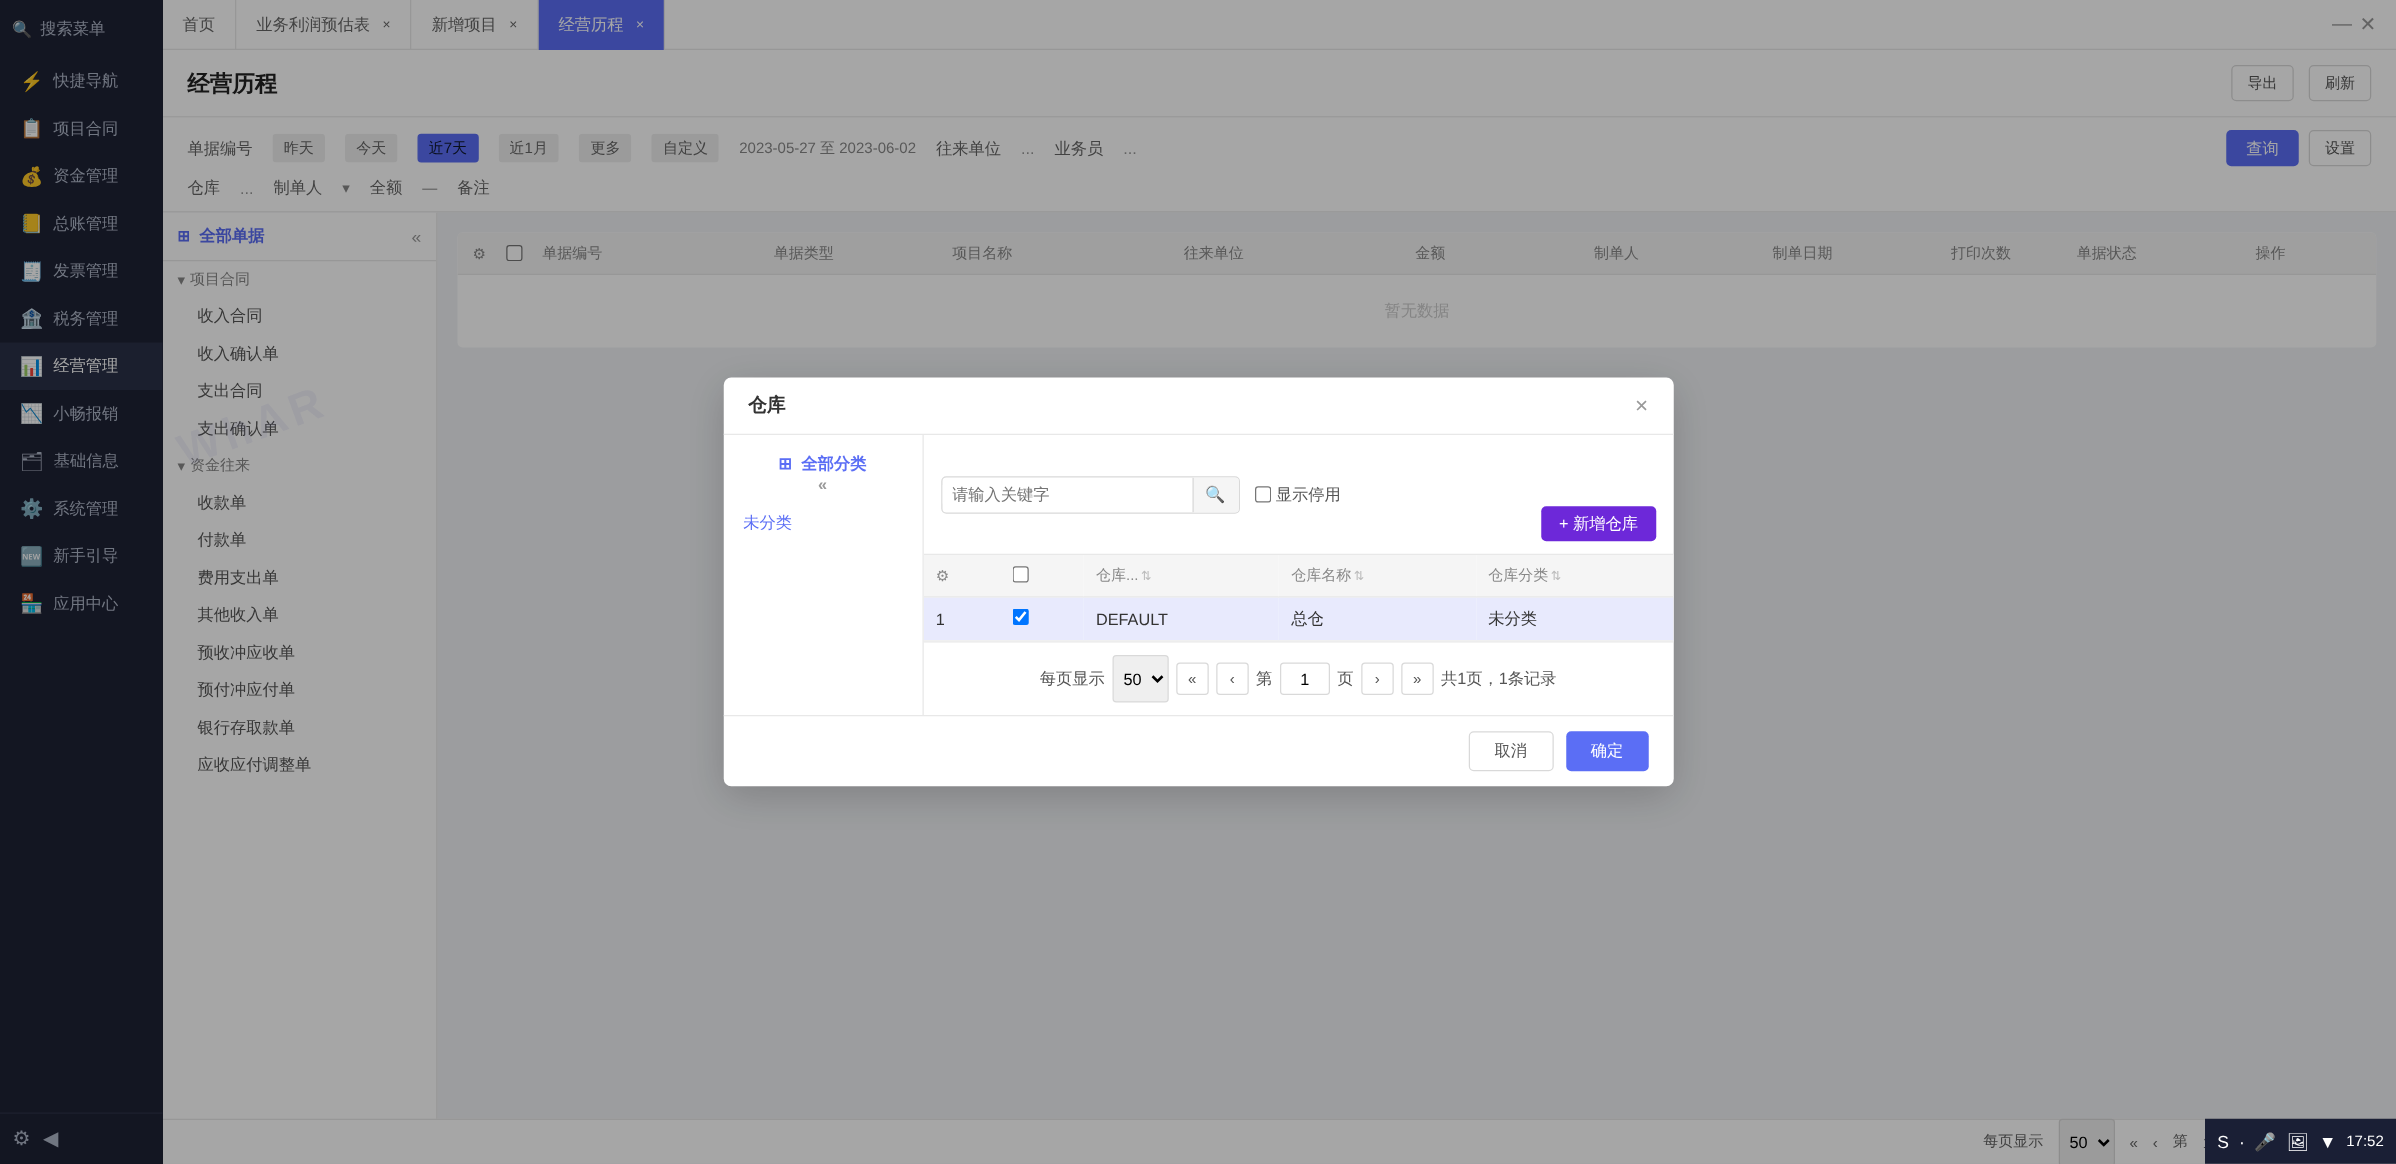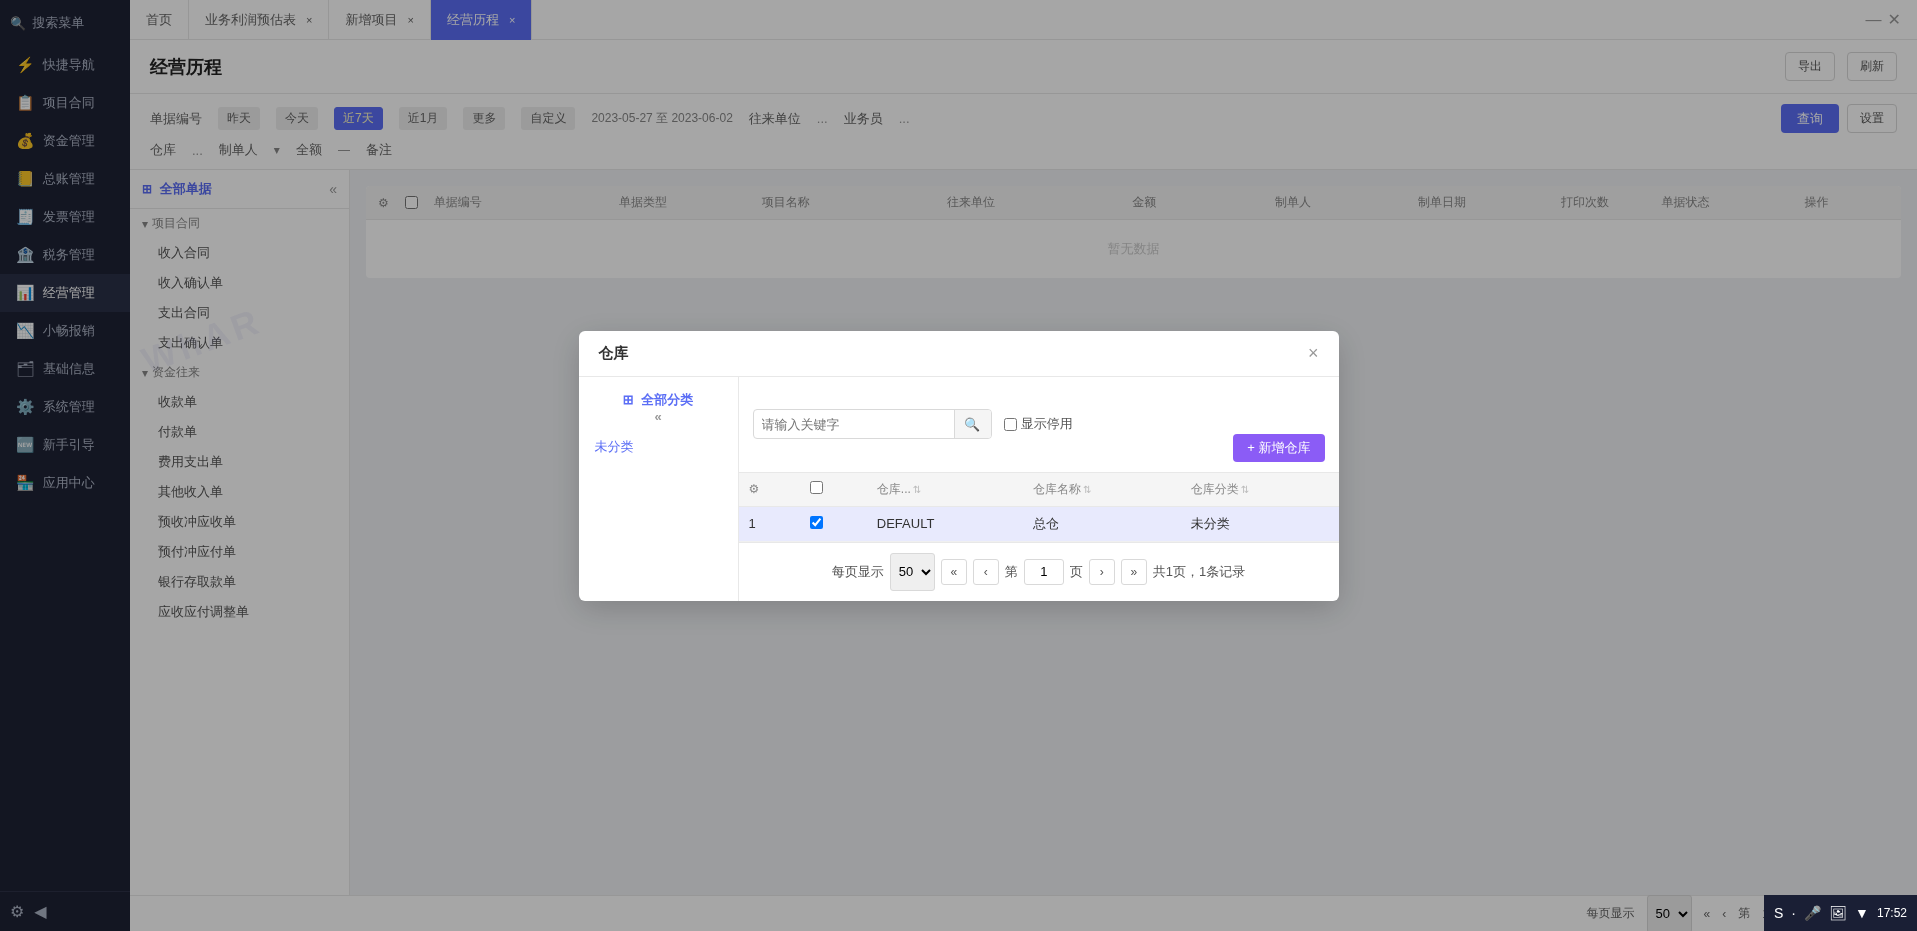--- a/index.html
+++ b/index.html
@@ -63,21 +63,21 @@
     .filter-bar {
       background: #fff; padding: 10px 20px; border-bottom: 1px solid #e8e8e8;
       flex-shrink: 0;
     }
     .filter-row { display: flex; align-items: center; gap: 16px; margin-bottom: 8px; flex-wrap: wrap; }
     .filter-label { color: #666; font-size: 13px; white-space: nowrap; }
     .date-btn {
       padding: 2px 8px; border-radius: 3px; cursor: pointer; font-size: 12px;
       color: #666; border: 1px solid transparent;
     }
-    .date-btn.active { background: #5b6ef5; color: #fef9c3; border-color: #5b6ef5; }
+    .date-btn.active { background: #5b6ef5; color: #0f172a; border-color: #5b6ef5; }
     .date-range { color: #888; font-size: 12px; }
     .filter-ellipsis { color: #999; cursor: pointer; }
     .btn-query {
       padding: 5px 16px; background: #5b6ef5; color: #fff; border: none;
       border-radius: 4px; cursor: pointer; font-size: 13px;
     }
     .btn-settings {
       padding: 5px 12px; border: 1px solid #d9d9d9; border-radius: 4px;
       background: #fff; cursor: pointer; font-size: 12px; color: #555;
     }
@@ -167,21 +167,21 @@
     }
     .modal-search-btn {
       padding: 0 10px; background: #f5f5f5; border-left: 1px solid #d9d9d9;
       cursor: pointer; height: 100%; display: flex; align-items: center;
     }
     .show-disabled {
       display: flex; align-items: center; gap: 4px; font-size: 13px; color: #555; cursor: pointer;
     }
     .checkbox-input { cursor: pointer; }
     .btn-add-warehouse {
-      padding: 5px 14px; background: #8b5cf6; color: #fff; border: none;
+      padding: 5px 14px; background: #6d28d9; color: #fff; border: none;
       border-radius: 4px; cursor: pointer; font-size: 13px; display: flex; align-items: center; gap: 4px; margin-top: 47px;
     }
 
     
     .modal-table { flex: 1; overflow-y: auto; }
     .modal-table table { width: 100%; border-collapse: collapse; }
     .modal-table th {
       background: #f5f5f5; padding: 8px 10px; text-align: left;
       font-size: 12px; color: #888; border-bottom: 1px solid #e8e8e8;
       font-weight: normal;
@@ -528,20 +528,24 @@
           <span>第</span>
           <input class="page-input" type="text" value="1" style="">
           <span>页</span>
           <button class="page-btn">›</button>
           <button class="page-btn">»</button>
           <span>共1页，1条记录</span>
         </div>
       </div>
     </div>
 
+    <div class="modal-footer">
+      <button class="btn-cancel">取消</button>
+      <button class="btn-confirm">确定</button>
+    </div>
   </div>
 </div>
 
 <div class="tray-area">
   <span class="tray-icon">S</span>
   <span class="tray-icon">·</span>
   <span class="tray-icon">🎤</span>
   <span class="tray-icon">🖼</span>
   <span class="tray-icon">▼</span>
   <span class="tray-time">17:52</span>

